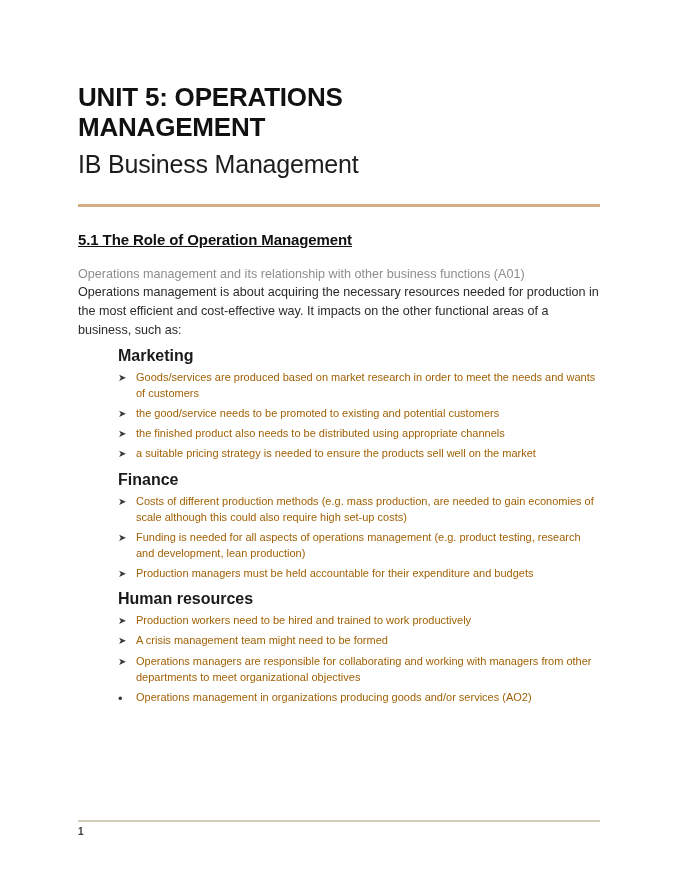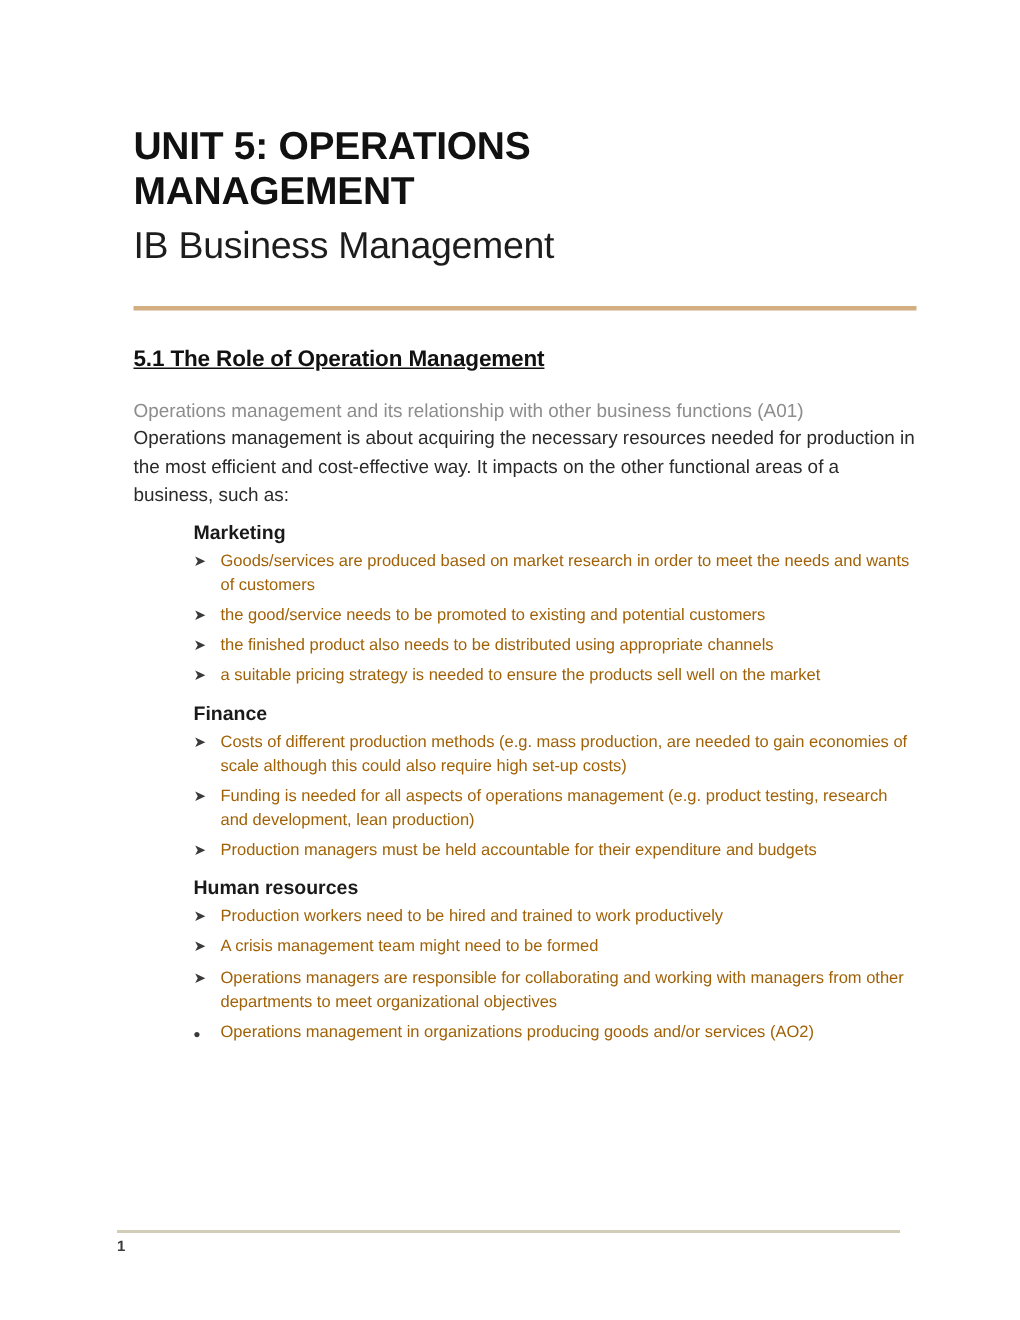--- a/index.html
+++ b/index.html
@@ -22,21 +22,21 @@
     position: relative;
     width: 680px;
     height: 880px;
     box-sizing: border-box;
     padding: 0;
     background: #ffffff;
   }
 
   .content {
     position: absolute;
-    left: 89px;
+    left: 78px;
     top: 82px;
     width: 522px;
   }
 
   
   .doc-title {
     font-size: 26px;
     font-weight: bold;
     line-height: 1.17;
     letter-spacing: -0.2px;
@@ -89,21 +89,21 @@
 
   .body-para {
     font-size: 12.6px;
     color: #2b2b2b;
     margin: 0;
     line-height: 1.5;
   }
 
   
   .sub-heading {
-    font-size: 13px;
+    font-size: 16px;
     font-weight: bold;
     color: #1a1a1a;
     margin: 7px 0 2px 40px;
   }
 
   ul.bullets {
     list-style: none;
     margin: 0;
     padding: 0;
   }

